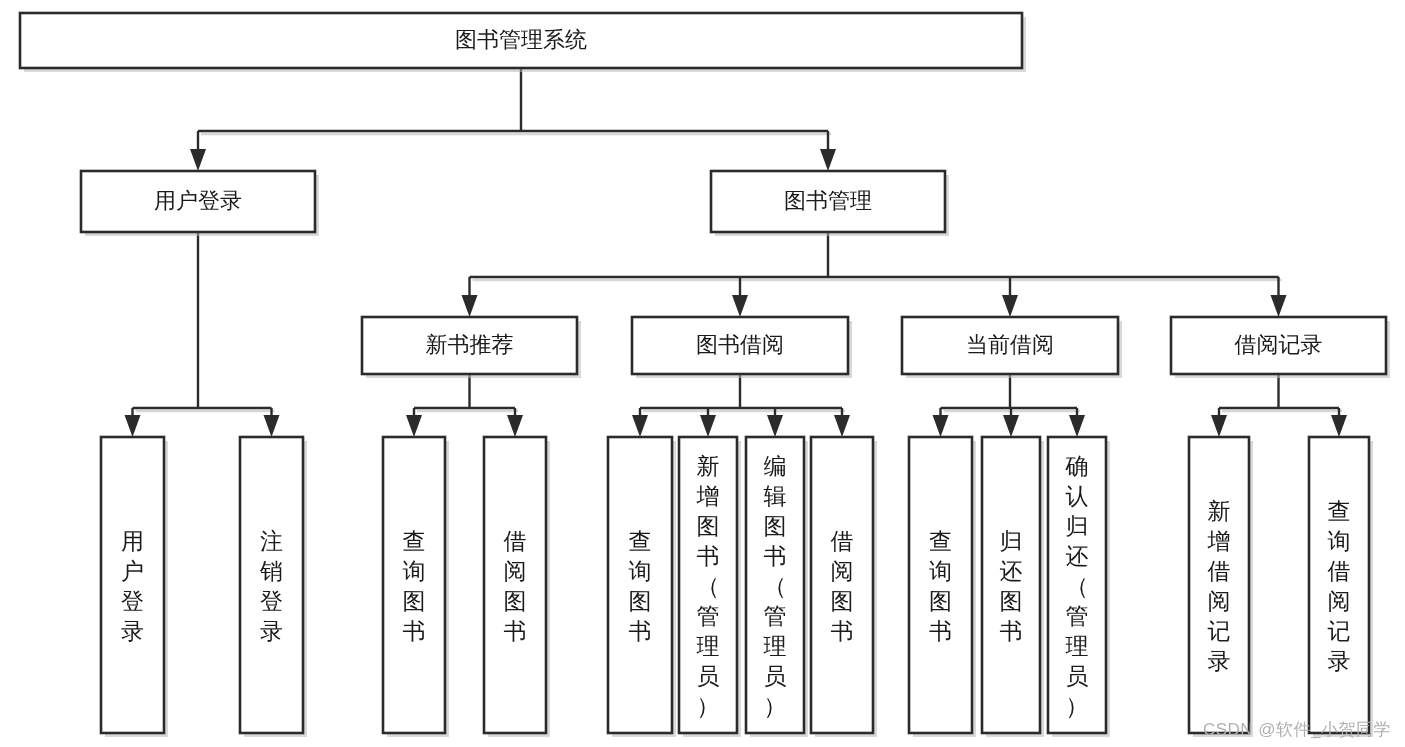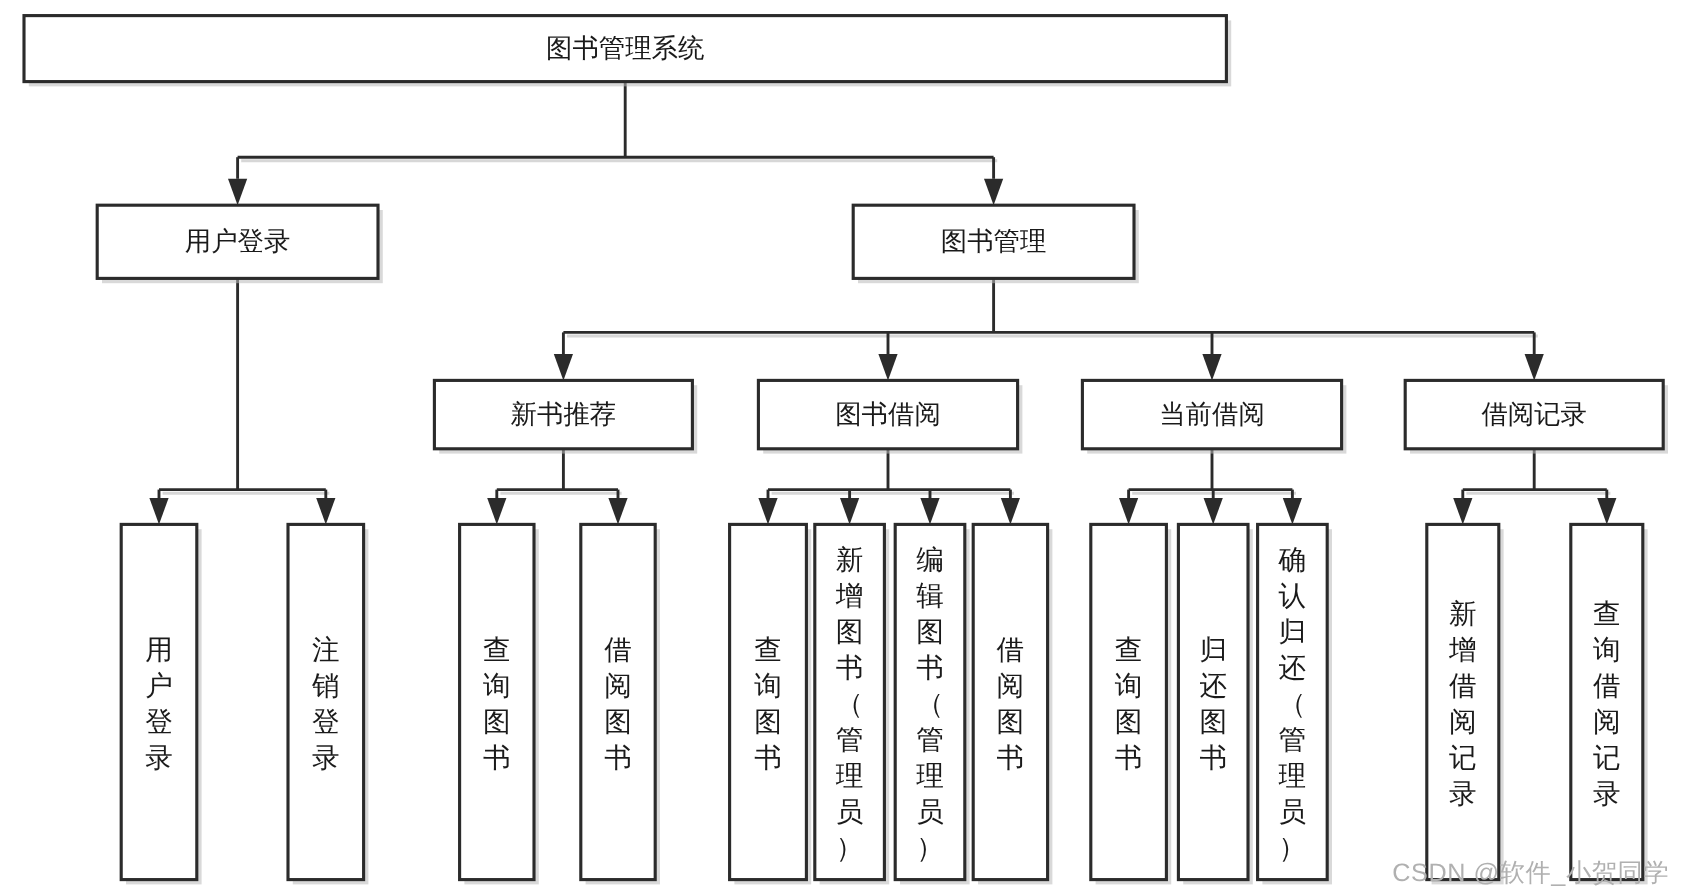--- a/index.html
+++ b/index.html
@@ -56,21 +56,21 @@
     font-family: "Liberation Sans", "DejaVu Sans", sans-serif;
     font-size: 23px;
     fill: #1a1a1a;
     text-anchor: middle;
   }
   .watermark {
     position: absolute;
     right: 14px;
     bottom: 6px;
     font-family: "Liberation Sans", "DejaVu Sans", sans-serif;
-    font-size: 21px;
+    font-size: 17px;
     color: #b0b0b0;
     letter-spacing: 0.5px;
     white-space: nowrap;
     user-select: none;
   }
 </style>
 </head>
 <body>
 
 <div id="diagram-root">

